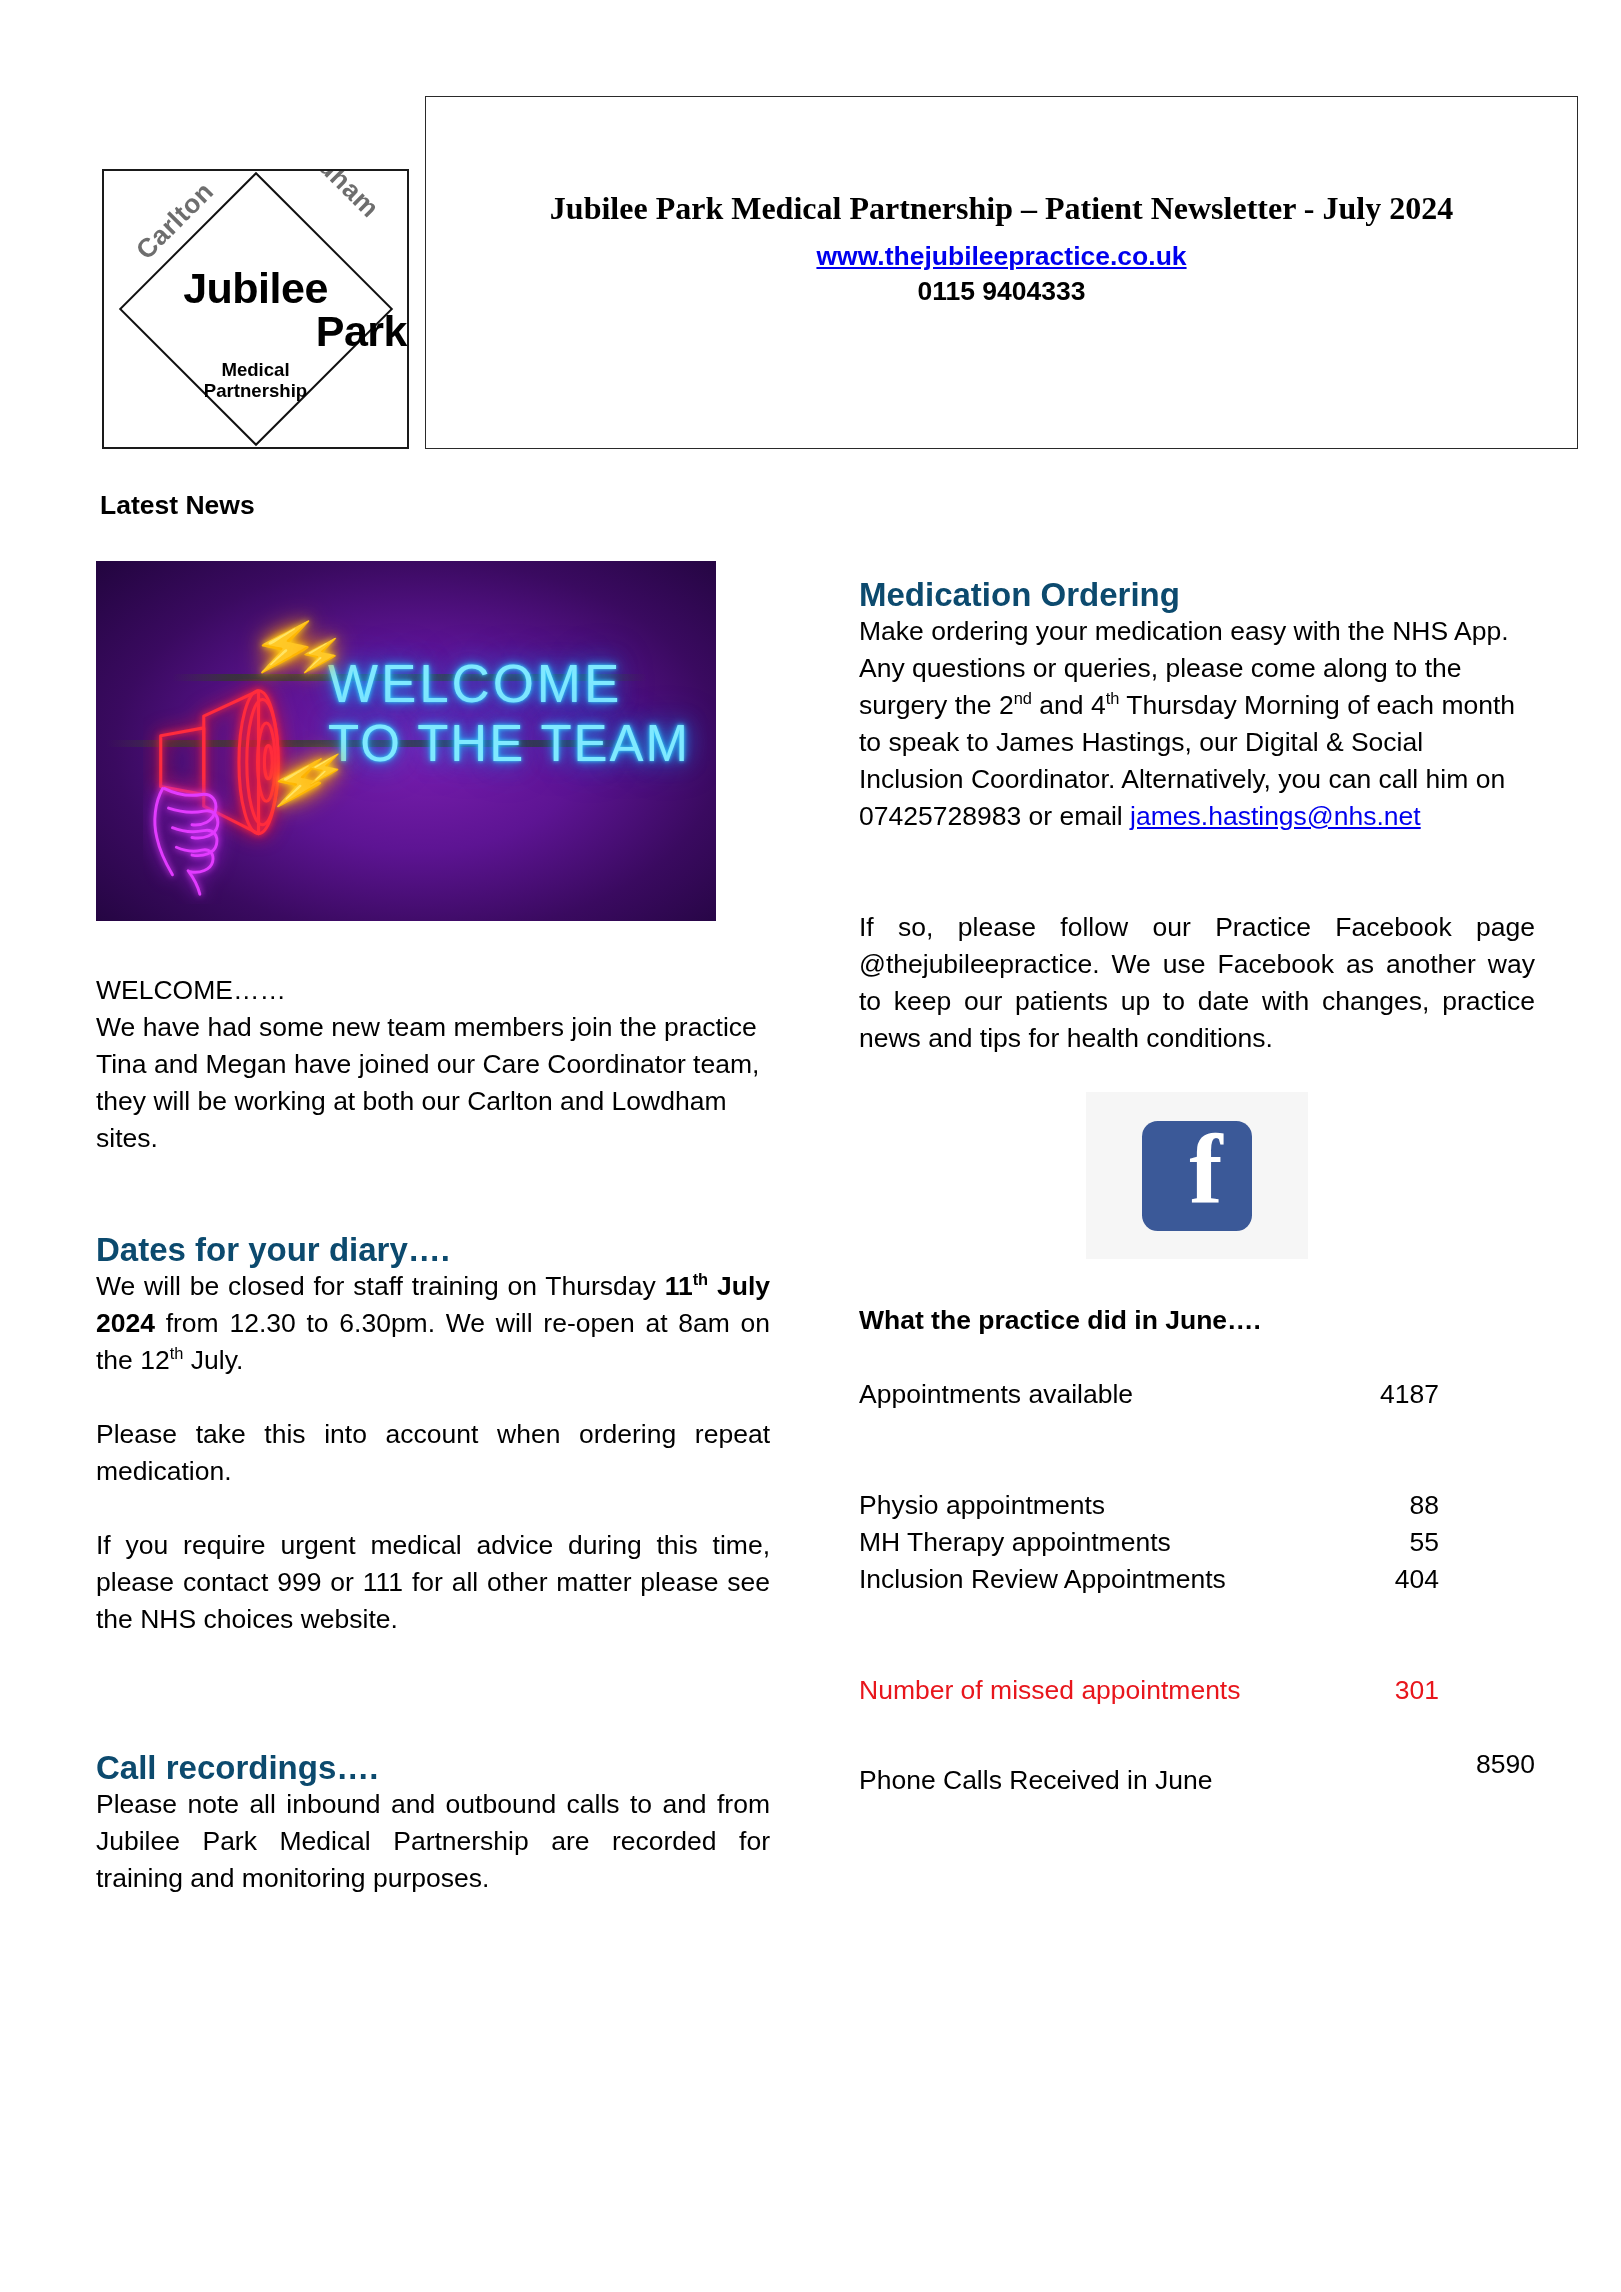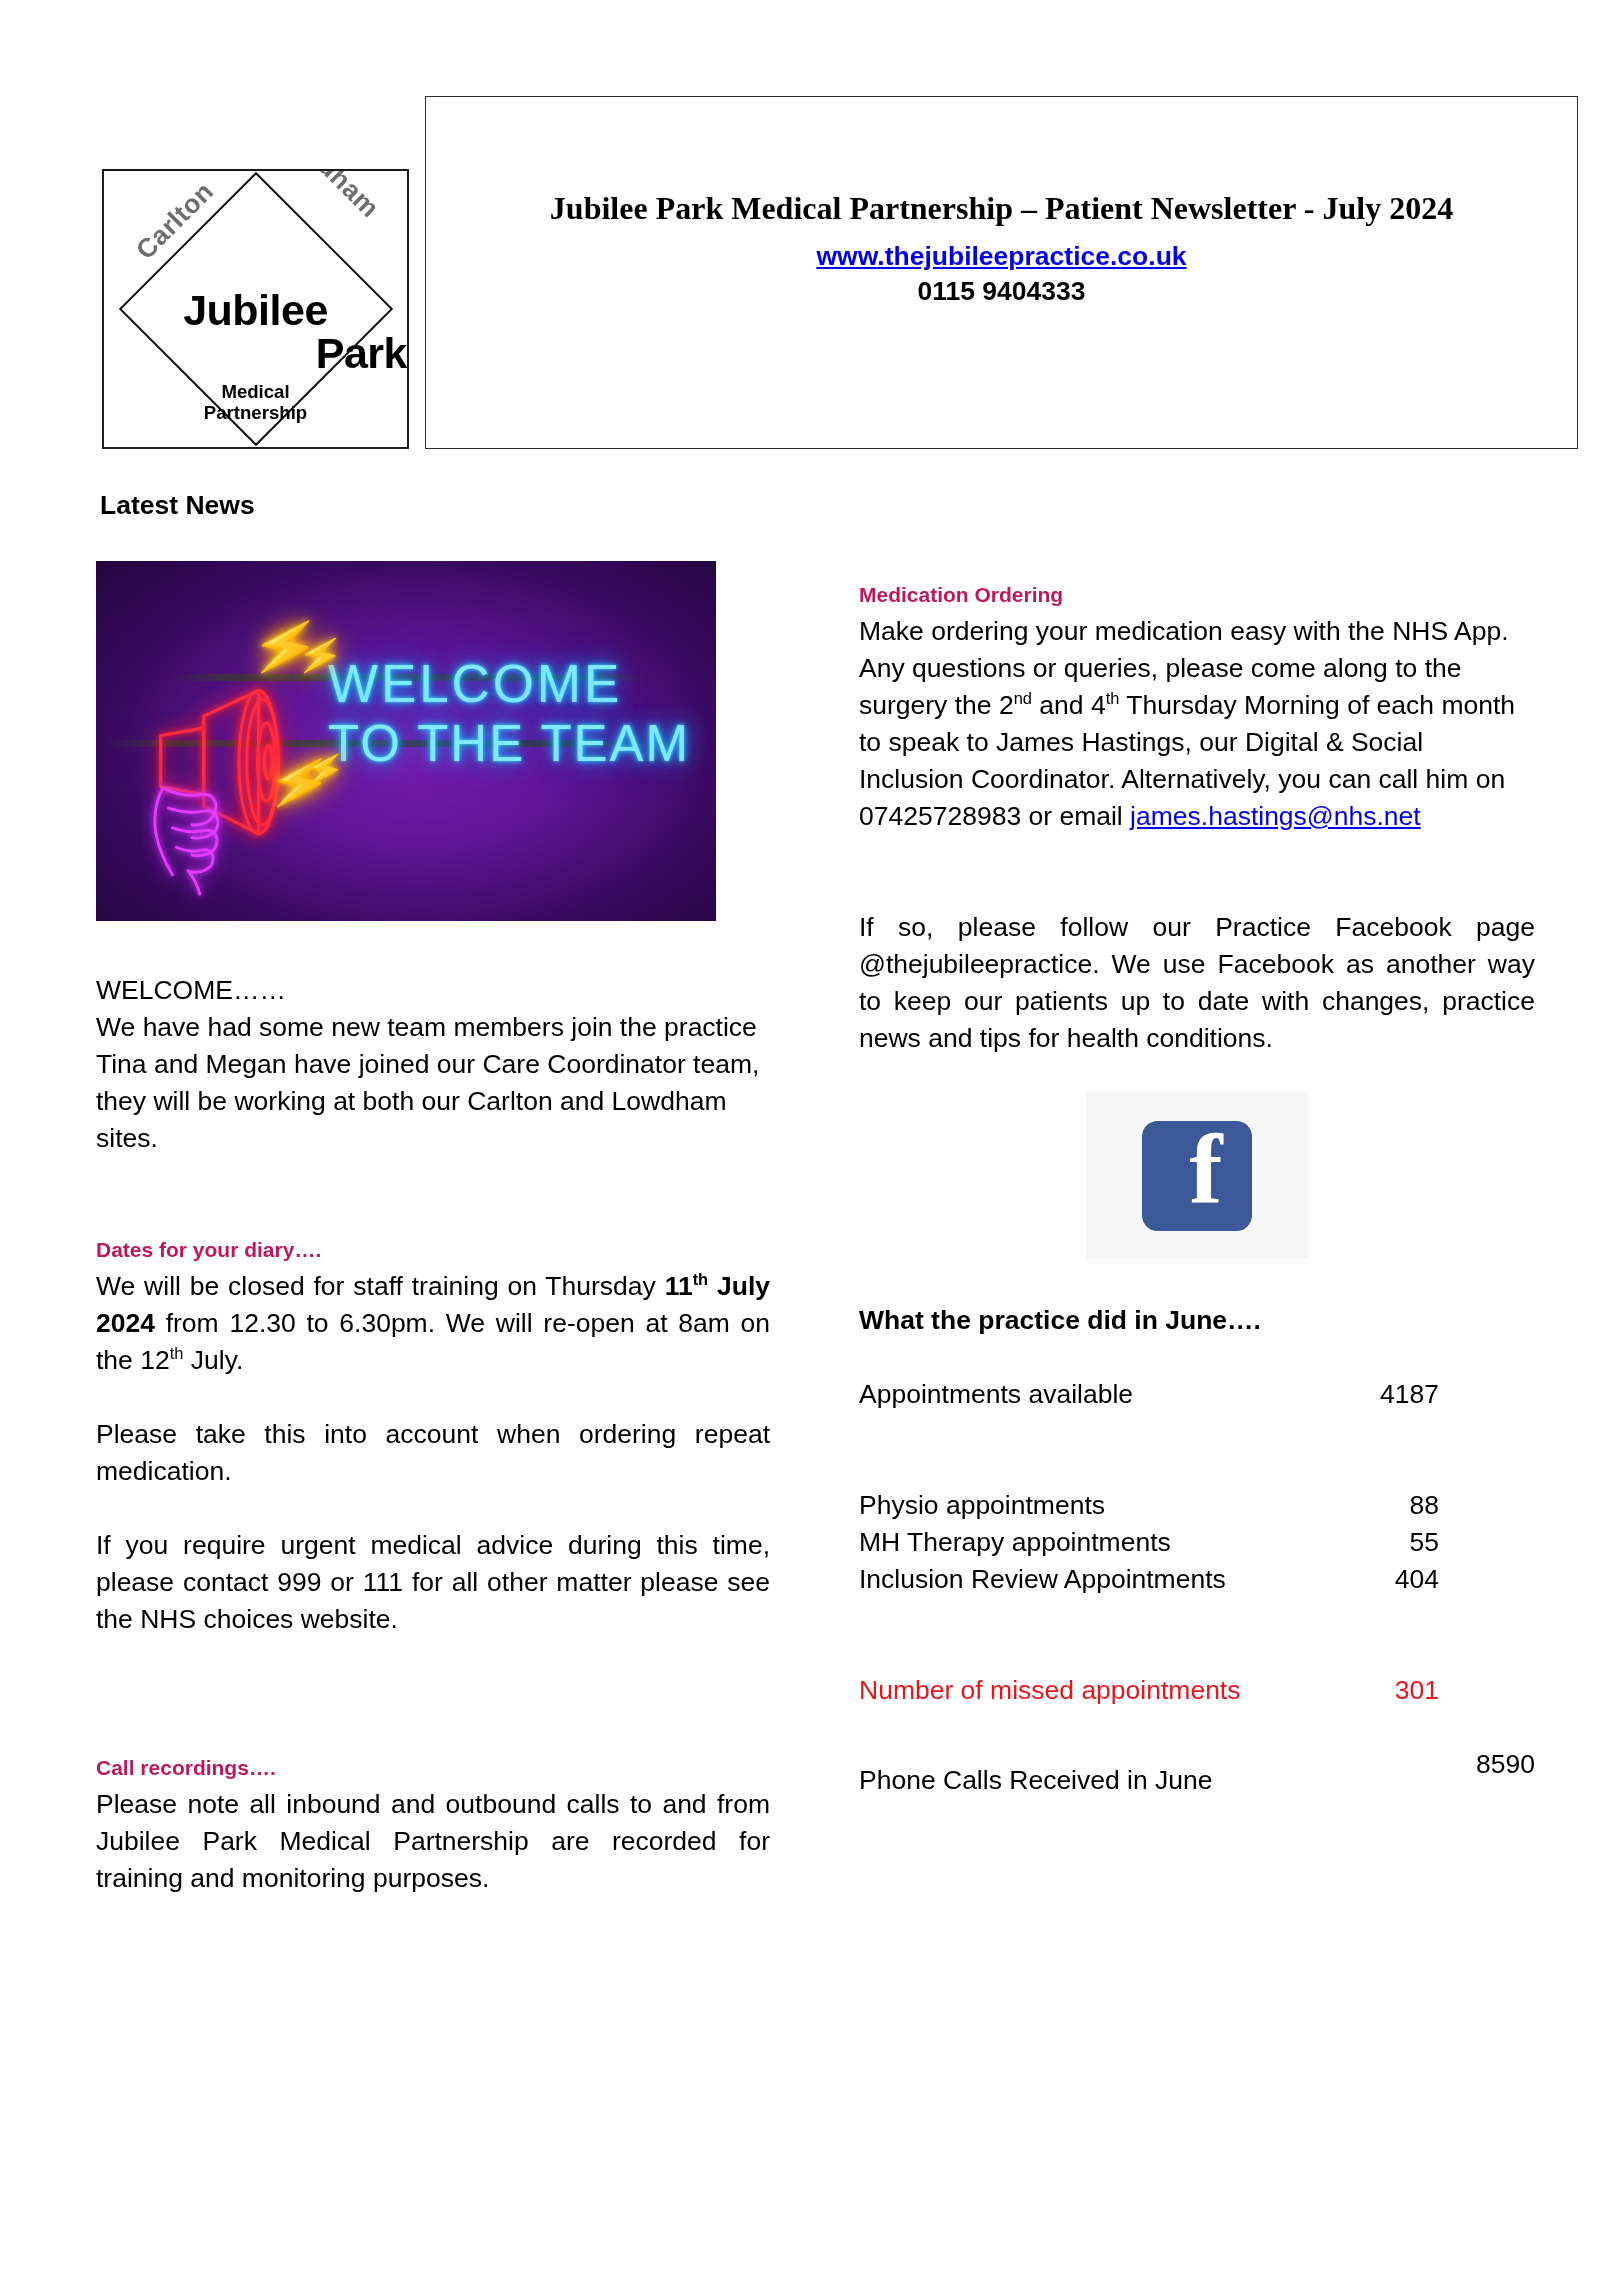--- a/index.html
+++ b/index.html
@@ -69,21 +69,21 @@
   .logo-word.lowdham {
     right: 21.6px;
     top: 31px;
     transform: rotate(45deg);
     transform-origin: right top;
   }
   .logo-center {
     position: absolute;
     left: 0;
     right: 0;
-    top: 118px;
+    top: 96px;
     text-align: center;
   }
   .logo-center .l1 {
     font-family: "Liberation Sans", sans-serif;
     font-weight: bold;
     font-size: 43px;
     line-height: 43px;
     color: #000000;
     letter-spacing: -0.5px;
   }
@@ -182,23 +182,23 @@
   .body-text {
     font-family: "Liberation Sans", sans-serif;
     font-size: 26.5px;
     line-height: 37px;
     color: #000000;
   }
   .justified { text-align: justify; }
   .sec-head {
     font-family: "Liberation Sans", sans-serif;
     font-weight: bold;
-    font-size: 21px;
+    font-size: 33px;
     line-height: 37px;
-    color: #be185d;
+    color: #0c4a6e;
   }
   sup {
     font-size: 0.62em;
     vertical-align: super;
     line-height: 0;
   }
   .link {
     color: #0000ee;
     text-decoration: underline;
   }

